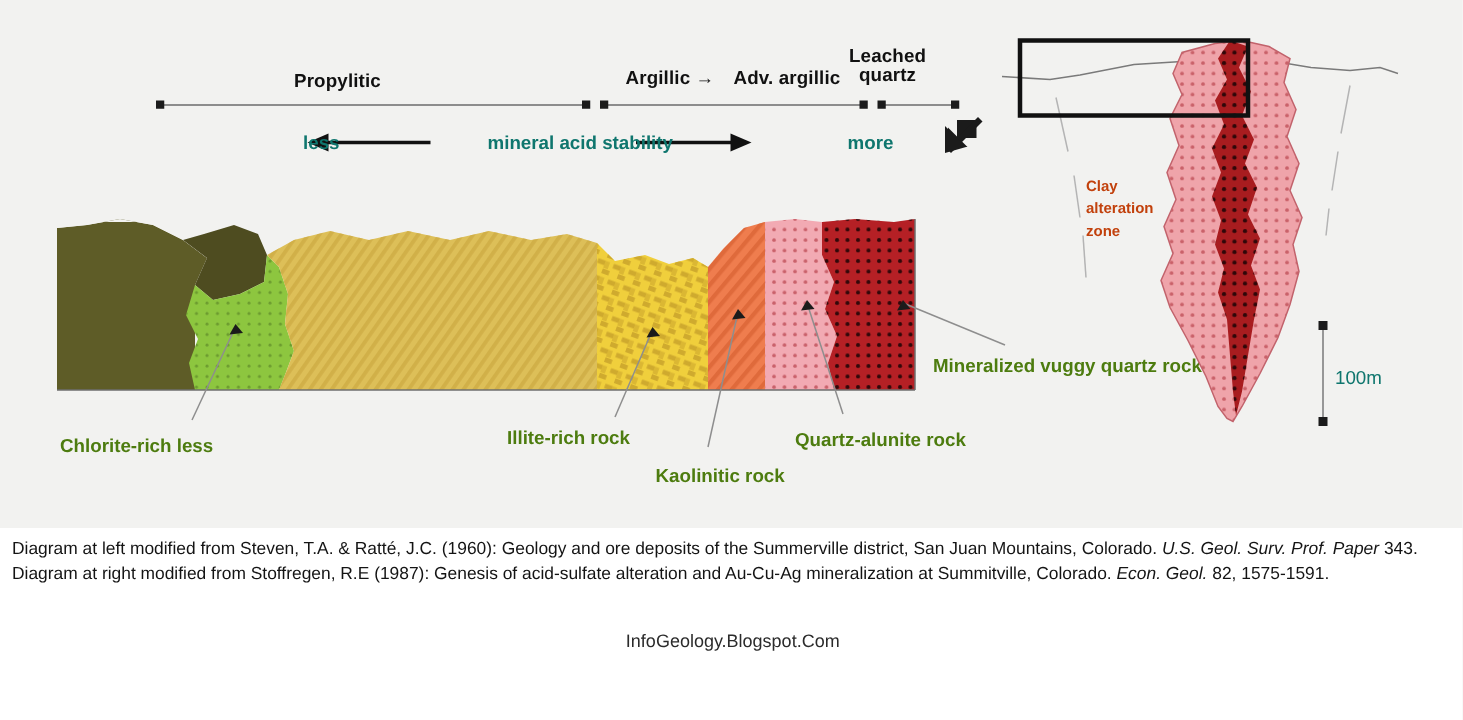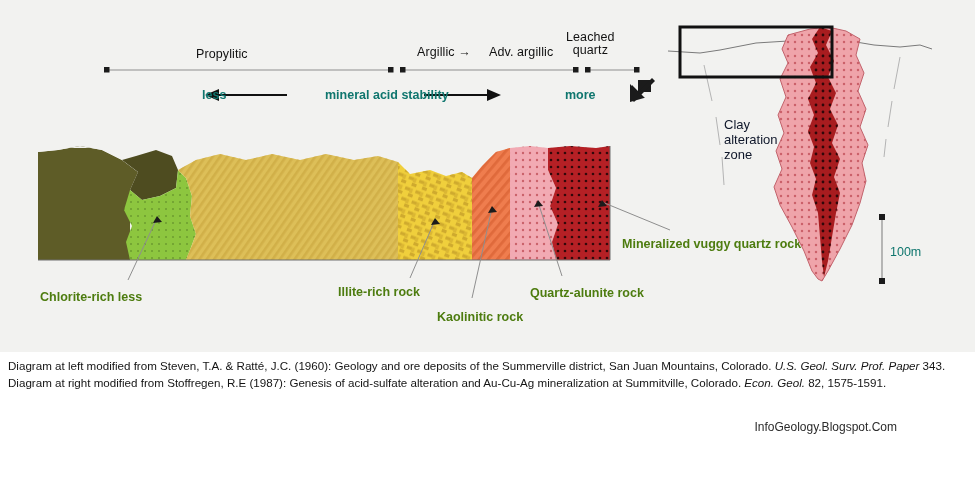--- a/index.html
+++ b/index.html
@@ -13,57 +13,57 @@
 
   
   .figure-panel{
     position:absolute;left:0;top:0;width:975px;height:352px;
     background:#f2f2f0;
   }
   .figure-inner{position:absolute;left:0;top:0;width:975px;height:352px;}
 
   
   .scale-zone-label{
-    position:absolute;font-size:12.5px;font-weight:normal;color:#111;
+    position:absolute;font-size:12.5px;font-weight:bold;color:#111;
     white-space:nowrap;letter-spacing:0.1px;
   }
   .scale-zone-label.two-line{text-align:center;line-height:13px;}
   .stability-text{
     position:absolute;font-size:12.5px;font-weight:bold;color:#0f766e;
     white-space:nowrap;
     margin-left:32px;
   }
 
   
   .rock-label{
     position:absolute;font-size:12.5px;font-weight:bold;color:#4d7c0f;
     white-space:nowrap;
   }
   .inline-label{
     position:absolute;font-size:12.5px;font-weight:bold;color:#1a1a1a;
     white-space:nowrap;
   }
   .clay-label{
-    position:absolute;font-size:13px;font-weight:normal;color:#0f172a;
+    position:absolute;font-size:10px;font-weight:bold;color:#c2410c;
     line-height:15px;
   }
   .scalebar-label{
     position:absolute;font-size:12.5px;color:#0f766e;font-weight:normal;
   }
 
   
   .caption{
     position:absolute;left:8px;top:358px;width:958px;
     font-size:11.6px;line-height:16.6px;color:#141414;
     text-align:left;
   }
   .caption i{font-style:italic;}
   .watermark{
-    position:absolute;left:0;top:420px;width:897px;text-align:right;
-    font-size:12px;color:#2b2b2b;
+    position:absolute;left:0;top:420px;width:897px;text-align:center;
+    font-size:12px;color:#2b2b2b;padding-left:28px;
   }
   .wm-inner{display:inline-block;margin-left:24px;}
 </style>
 </head>
 <body>
 
 <div id="root">
 
   <div class="figure-panel">
     <div class="figure-inner">

